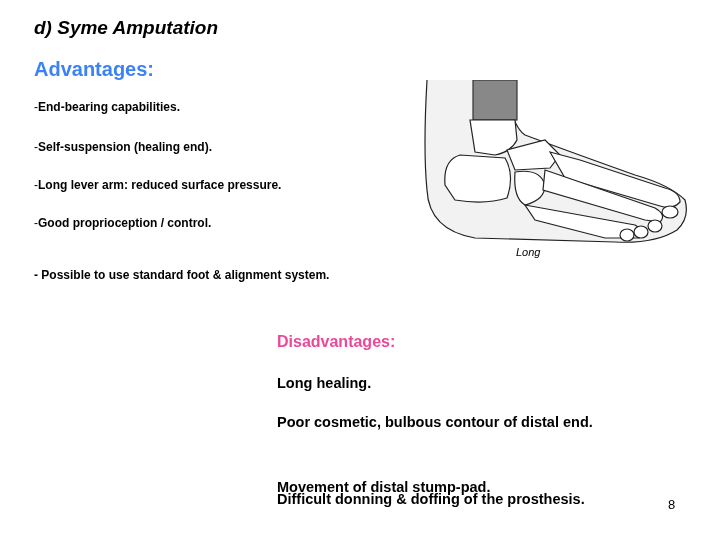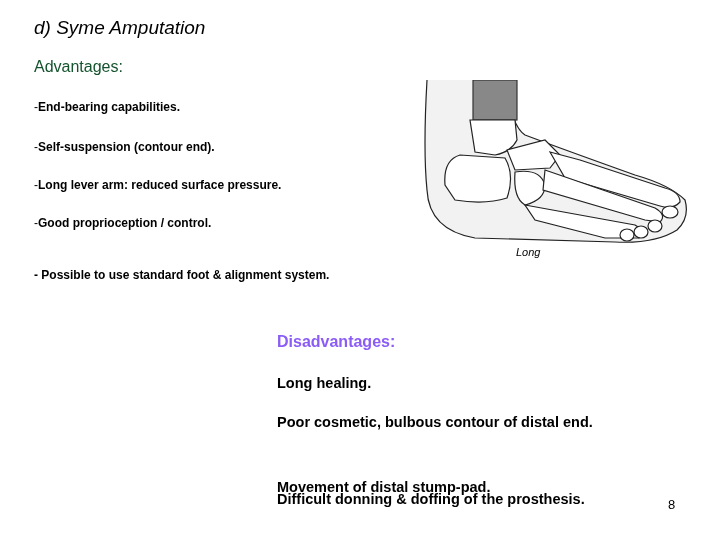--- a/index.html
+++ b/index.html
@@ -1,39 +1,39 @@
 <!DOCTYPE html>
 <html><head>
   <meta charset="utf-8">
   <style>
     html, body { margin: 0; padding: 0; background: #ffffff; }
     body { width: 720px; height: 540px; position: relative; overflow: hidden;
            font-family: "Liberation Sans", sans-serif; color: #000; }
     .title { position: absolute; left: 34px; top: 17px; font-size: 19px;
-             font-weight: normal; font-style: italic; margin: 0; }
-    .adv-heading { position: absolute; left: 34px; top: 58px; font-size: 16px;
-                   font-weight: normal; color: #14532d; }
+             font-weight: bold; font-style: italic; margin: 0; }
+    .adv-heading { position: absolute; left: 34px; top: 58px; font-size: 20px;
+                   font-weight: bold; color: #3b82f6; }
     .adv-item { position: absolute; left: 34px; font-size: 12px; font-weight: bold; }
     .adv-item .dash { font-weight: normal; }
     .dis-heading { position: absolute; left: 277px; top: 333px; font-size: 16px;
-                   font-weight: bold; color: #8b5cf6; }
+                   font-weight: bold; color: #ec4899; }
     .dis-item { position: absolute; left: 277px; font-size: 14.5px; font-weight: bold; }
     .figure { position: absolute; left: 415px; top: 80px; width: 282px; height: 168px; }
     .caption { position: absolute; left: 516px; top: 246px; font-size: 11px; font-style: italic; }
     .page-num { position: absolute; left: 668px; top: 497px; font-size: 13px; }
   </style>
 </head>
 <body>
 
 <h1 class="title">d) Syme Amputation</h1>
 
 <div class="adv-heading">Advantages:</div>
 
 <div class="adv-item" style="top:100px"><span class="dash">-</span><span>End-bearing capabilities.</span></div>
-<div class="adv-item" style="top:140px"><span class="dash">-</span><span>Self-suspension (contour end).</span></div>
+<div class="adv-item" style="top:140px"><span class="dash">-</span><span>Self-suspension (healing end).</span></div>
 <div class="adv-item" style="top:178px"><span class="dash">-</span><span>Long lever arm: reduced surface pressure.</span></div>
 <div class="adv-item" style="top:216px"><span class="dash">-</span><span>Good proprioception / control.</span></div>
 <div class="adv-item" style="top:268px"><span style="white-space:pre">- </span><span>Possible to use standard foot &amp; alignment system.</span></div>
 
 <div class="figure">
   <svg width="282" height="168" viewBox="0 0 282 168" fill="none" stroke="#222" stroke-width="1.2">
     <path d="M12 0 Q8 70 12 110 Q14 150 60 158 L200 162 Q240 164 262 150 Q275 138 270 120 Q255 105 220 95 Q150 70 110 55 Q95 45 92 0" fill="#f2f2f2"></path>
     <rect x="58" y="0" width="44" height="40" fill="#888" stroke="#333"></rect>
     <path d="M55 40 L100 40 L102 60 Q96 72 80 75 L60 72 Z" fill="#fff"></path>
     <path d="M30 105 Q28 80 45 75 L90 78 Q100 95 92 118 Q70 125 40 120 Z" fill="#fff"></path>

